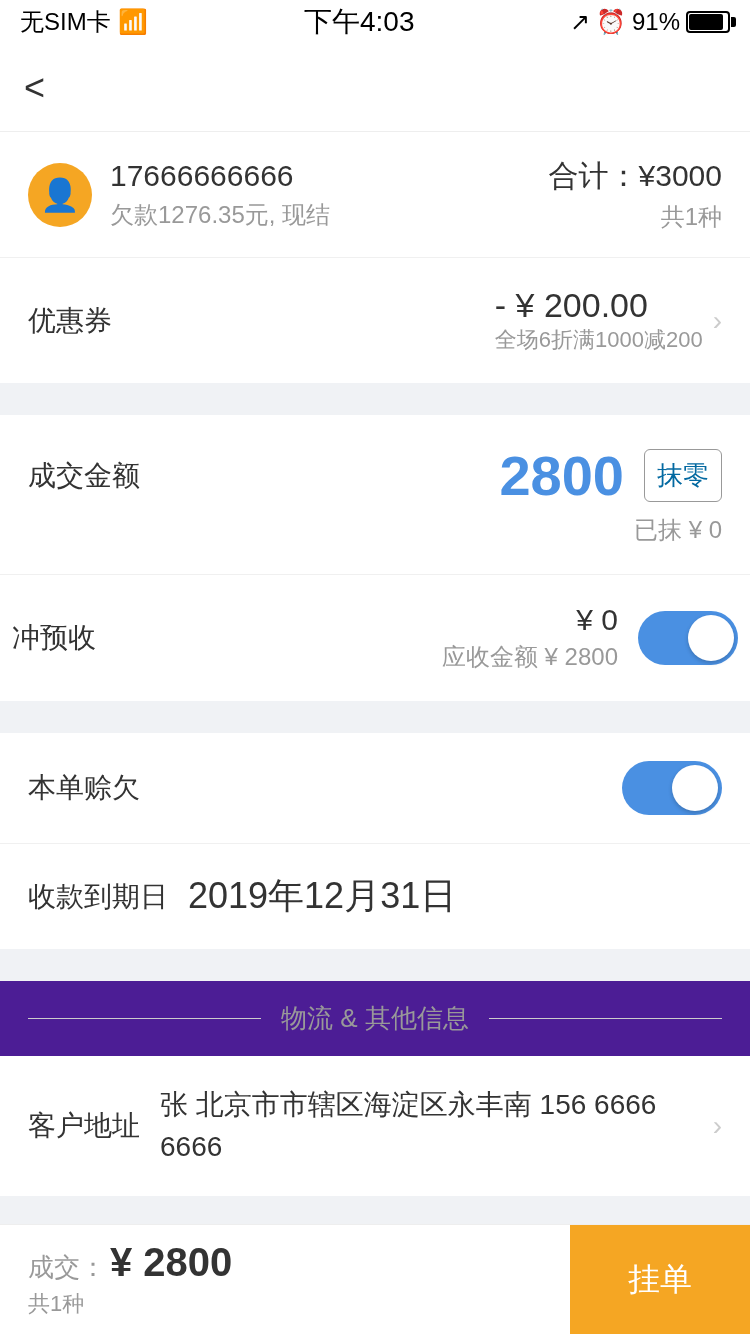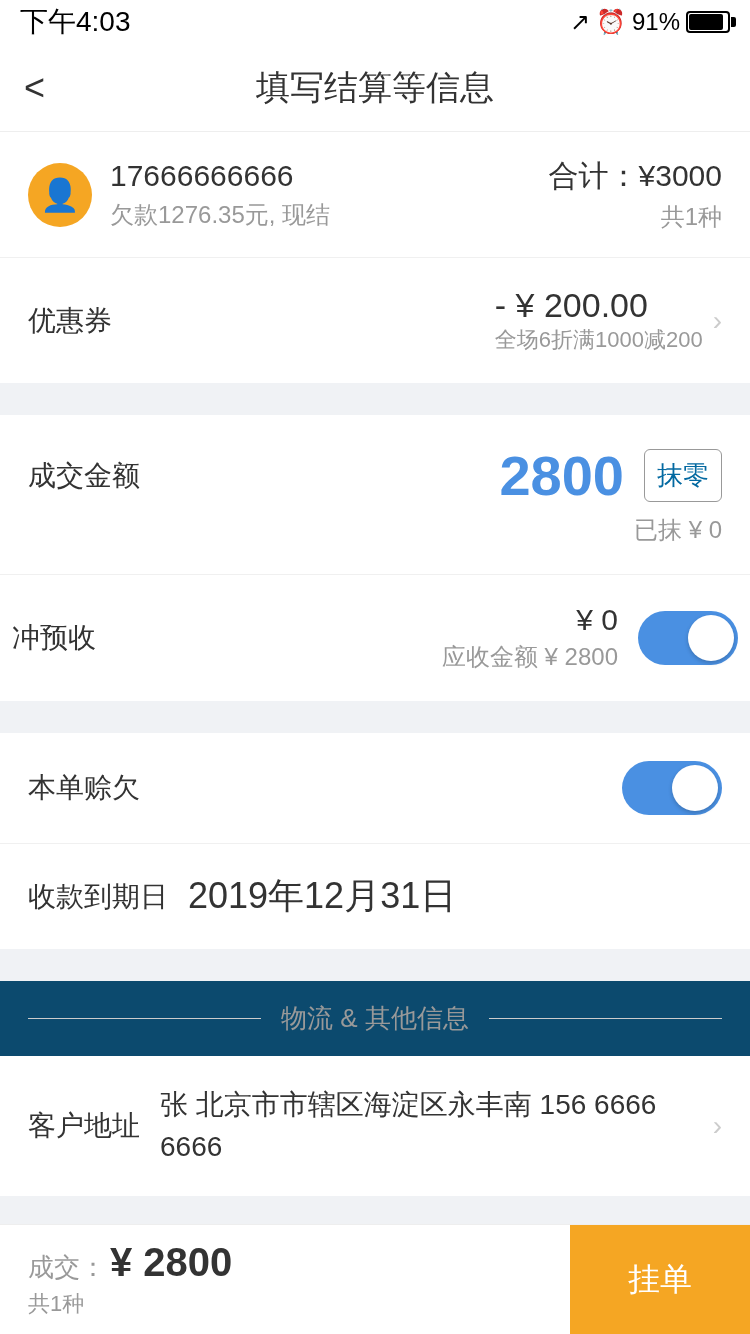--- a/index.html
+++ b/index.html
@@ -188,21 +188,21 @@
     .due-date-row {
       display: flex;
       align-items: center;
       gap: 20px;
     }
     .due-date-label { font-size: 28px; color: #333; }
     .due-date-value { font-size: 36px; color: #333; }
 
     
     .logistics-header {
-      background: #0c4a6e;
+      background: #4c1d95;
       padding: 20px 28px;
       display: flex;
       align-items: center;
       justify-content: center;
       gap: 20px;
     }
     .logistics-line { flex: 1; height: 1px; background: #ccc; }
     .logistics-text { font-size: 26px; color: #999; white-space: nowrap; }
 
     
@@ -253,34 +253,37 @@
       color: #fff;
       font-size: 32px;
       display: flex; align-items: center; justify-content: center;
       cursor: pointer;
     }
   </style>
 </head>
 <body>
 
 <div class="status-bar">
+  <div class="status-left">
+    <span>无SIM卡</span>
+    <span>📶</span>
+  </div>
   <div class="status-center">下午4:03</div>
   <div class="status-right">
     <span>↗</span>
     <span>⏰</span>
     <span>91%</span>
     <span class="battery-icon">
       <span class="battery-fill"></span>
     </span>
   </div>
 </div>
 
 <div class="nav-bar">
   <div class="nav-back">&lt;</div>
-  <div class="nav-title">填写结算等信息</div>
 </div>
 
 <div class="card">
   <div class="customer-row">
     <div class="customer-left">
       <div class="avatar">
         <span>👤</span>
       </div>
       <div class="customer-info">
         <div class="customer-phone">17666666666</div>

